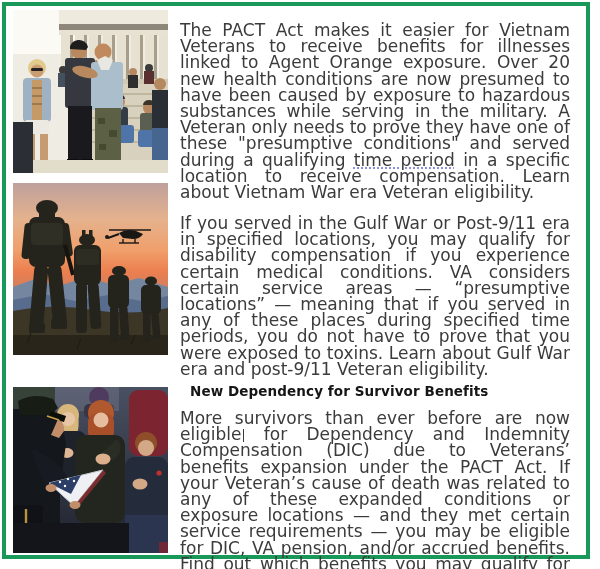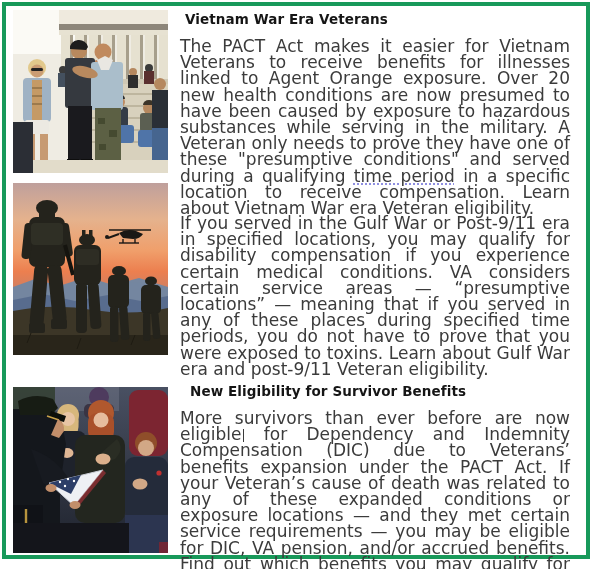--- a/index.html
+++ b/index.html
@@ -170,21 +170,20 @@
           <circle cx="147" cy="74" r="6" fill="#b5885f"></circle>
           <rect x="139" y="80" width="16" height="40" fill="#2a2f36"></rect>
           <rect x="139" y="118" width="16" height="40" fill="#46658f"></rect>
         </g>
 
         <rect x="0" y="150" width="155" height="13" fill="#e2dcca"></rect>
         <rect x="0" y="112" width="20" height="51" fill="#2b2e35"></rect>
       </svg>
     </div>
     <div class="content">
-      <h2 class="sec-heading">Vietnam War Era Veterans</h2>
       <p class="sec-paragraph" style="color: rgb(59, 59, 59);"><span>The PACT Act makes it easier for Vietnam Veterans to receive benefits for illnesses linked to Agent Orange exposure. Over 20 new health conditions are now presumed to have been caused by exposure to hazardous substances while serving in the military. A Veteran only needs to prove they have one of these "presumptive conditions" and served during a qualifying </span><span class="mark-dotted-underline">time period</span><span> in a specific location to receive compensation. Learn about Vietnam War era Veteran eligibility.</span></p>
     </div>
   </div>
 
   <div class="section" id="section-gulf">
     <div class="photo">
       <svg width="155" height="172" viewBox="0 0 155 172">
         <defs>
           <linearGradient id="sunsetSky" x1="0" y1="0" x2="0" y2="1">
             <stop offset="0" stop-color="#bfa09c"></stop>
@@ -313,18 +312,18 @@
           <path d="M90,83 L61,119 L65,120 L93,86 Z" fill="#a03038" opacity="0.7"></path>
           <ellipse cx="38" cy="101" rx="5.5" ry="4" fill="#c28e6a"></ellipse>
           <ellipse cx="62" cy="118" rx="5.5" ry="4" fill="#c28e6a"></ellipse>
         </g>
 
         <rect x="0" y="136" width="116" height="30" fill="#14151b"></rect>
         <rect x="146" y="155" width="9" height="11" fill="#7c2531" opacity="0.85"></rect>
       </svg>
     </div>
     <div class="content">
-      <h2 class="sec-heading">New Eligibility for Survivor Benefits</h2>
+      <h2 class="sec-heading">New Dependency for Survivor Benefits</h2>
       <p class="sec-paragraph" style="color: rgb(59, 59, 59);"><span>More survivors than ever before are now eligible</span><span class="mark-caret"></span><span> for Dependency and Indemnity Compensation (DIC) due to Veterans’ benefits expansion under the PACT Act. If your Veteran’s cause of death was related to any of these expanded conditions or exposure locations — and they met certain service requirements — you may be eligible for DIC, VA pension, and/or accrued benefits. Find out which benefits you may qualify for and how to access them.</span></p>
     </div>
   </div>
 
 </div>
 
 </body></html>

